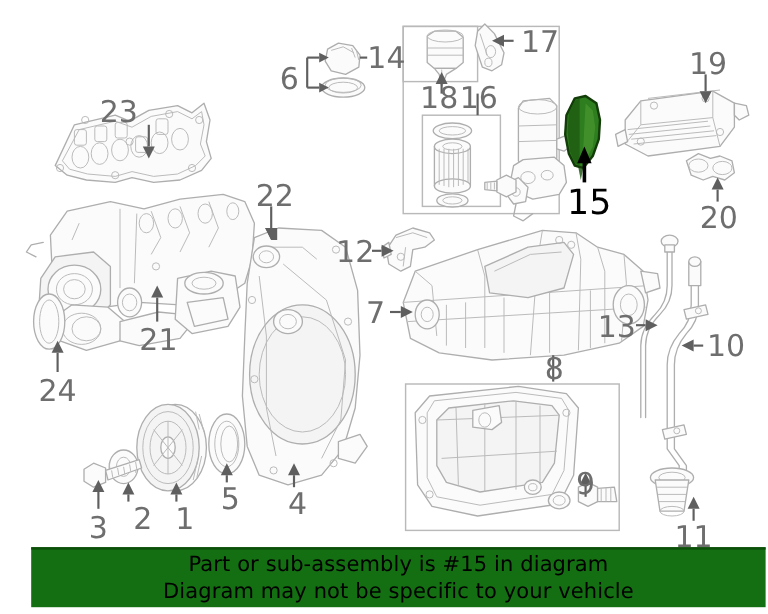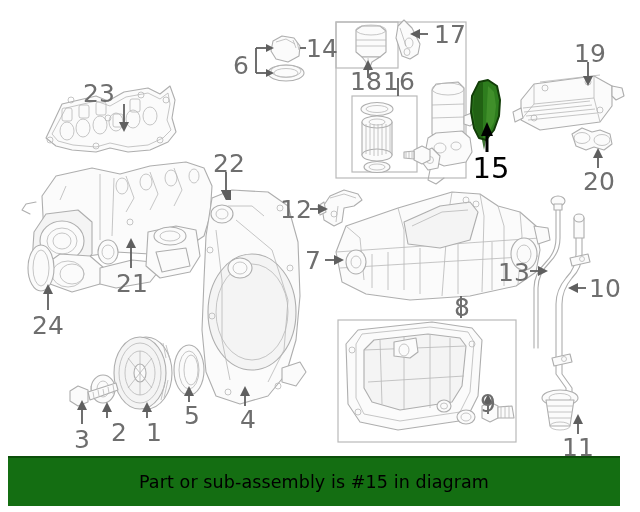--- a/index.html
+++ b/index.html
@@ -83,21 +83,21 @@
     stroke: none;
     opacity: 0.85;
   }
   .hl-light {
     fill: #47952f;
     stroke: none;
     opacity: 0.75;
   }
   #banner {
     position: absolute;
-    left: 8px;
+    left: 26px;
     top: 456px;
     width: 612px;
     height: 50px;
     background: #146e12;
     border-top: 2px solid #0c4f0a;
     box-sizing: border-box;
     display: flex;
     flex-direction: column;
     align-items: center;
     justify-content: center;
@@ -557,15 +557,16 @@
       <text class="callout-num" x="399" y="90" text-anchor="middle">16</text>
       <text class="callout-num" x="322" y="57" text-anchor="middle">14</text>
       <text class="callout-num" x="241" y="74" text-anchor="middle">6</text>
       <text x="491" y="178" text-anchor="middle" style="font-family:'DejaVu Sans',sans-serif; font-size:29px; fill:#000000; font-weight:400;">15</text>
     </g>
 
   </svg>
 
   <div id="banner">
     <div class="bline">Part or sub-assembly is #15 in diagram</div>
+    <div class="bline">Diagram may not be specific to your vehicle</div>
   </div>
 
 </div>
 
 </body></html>

